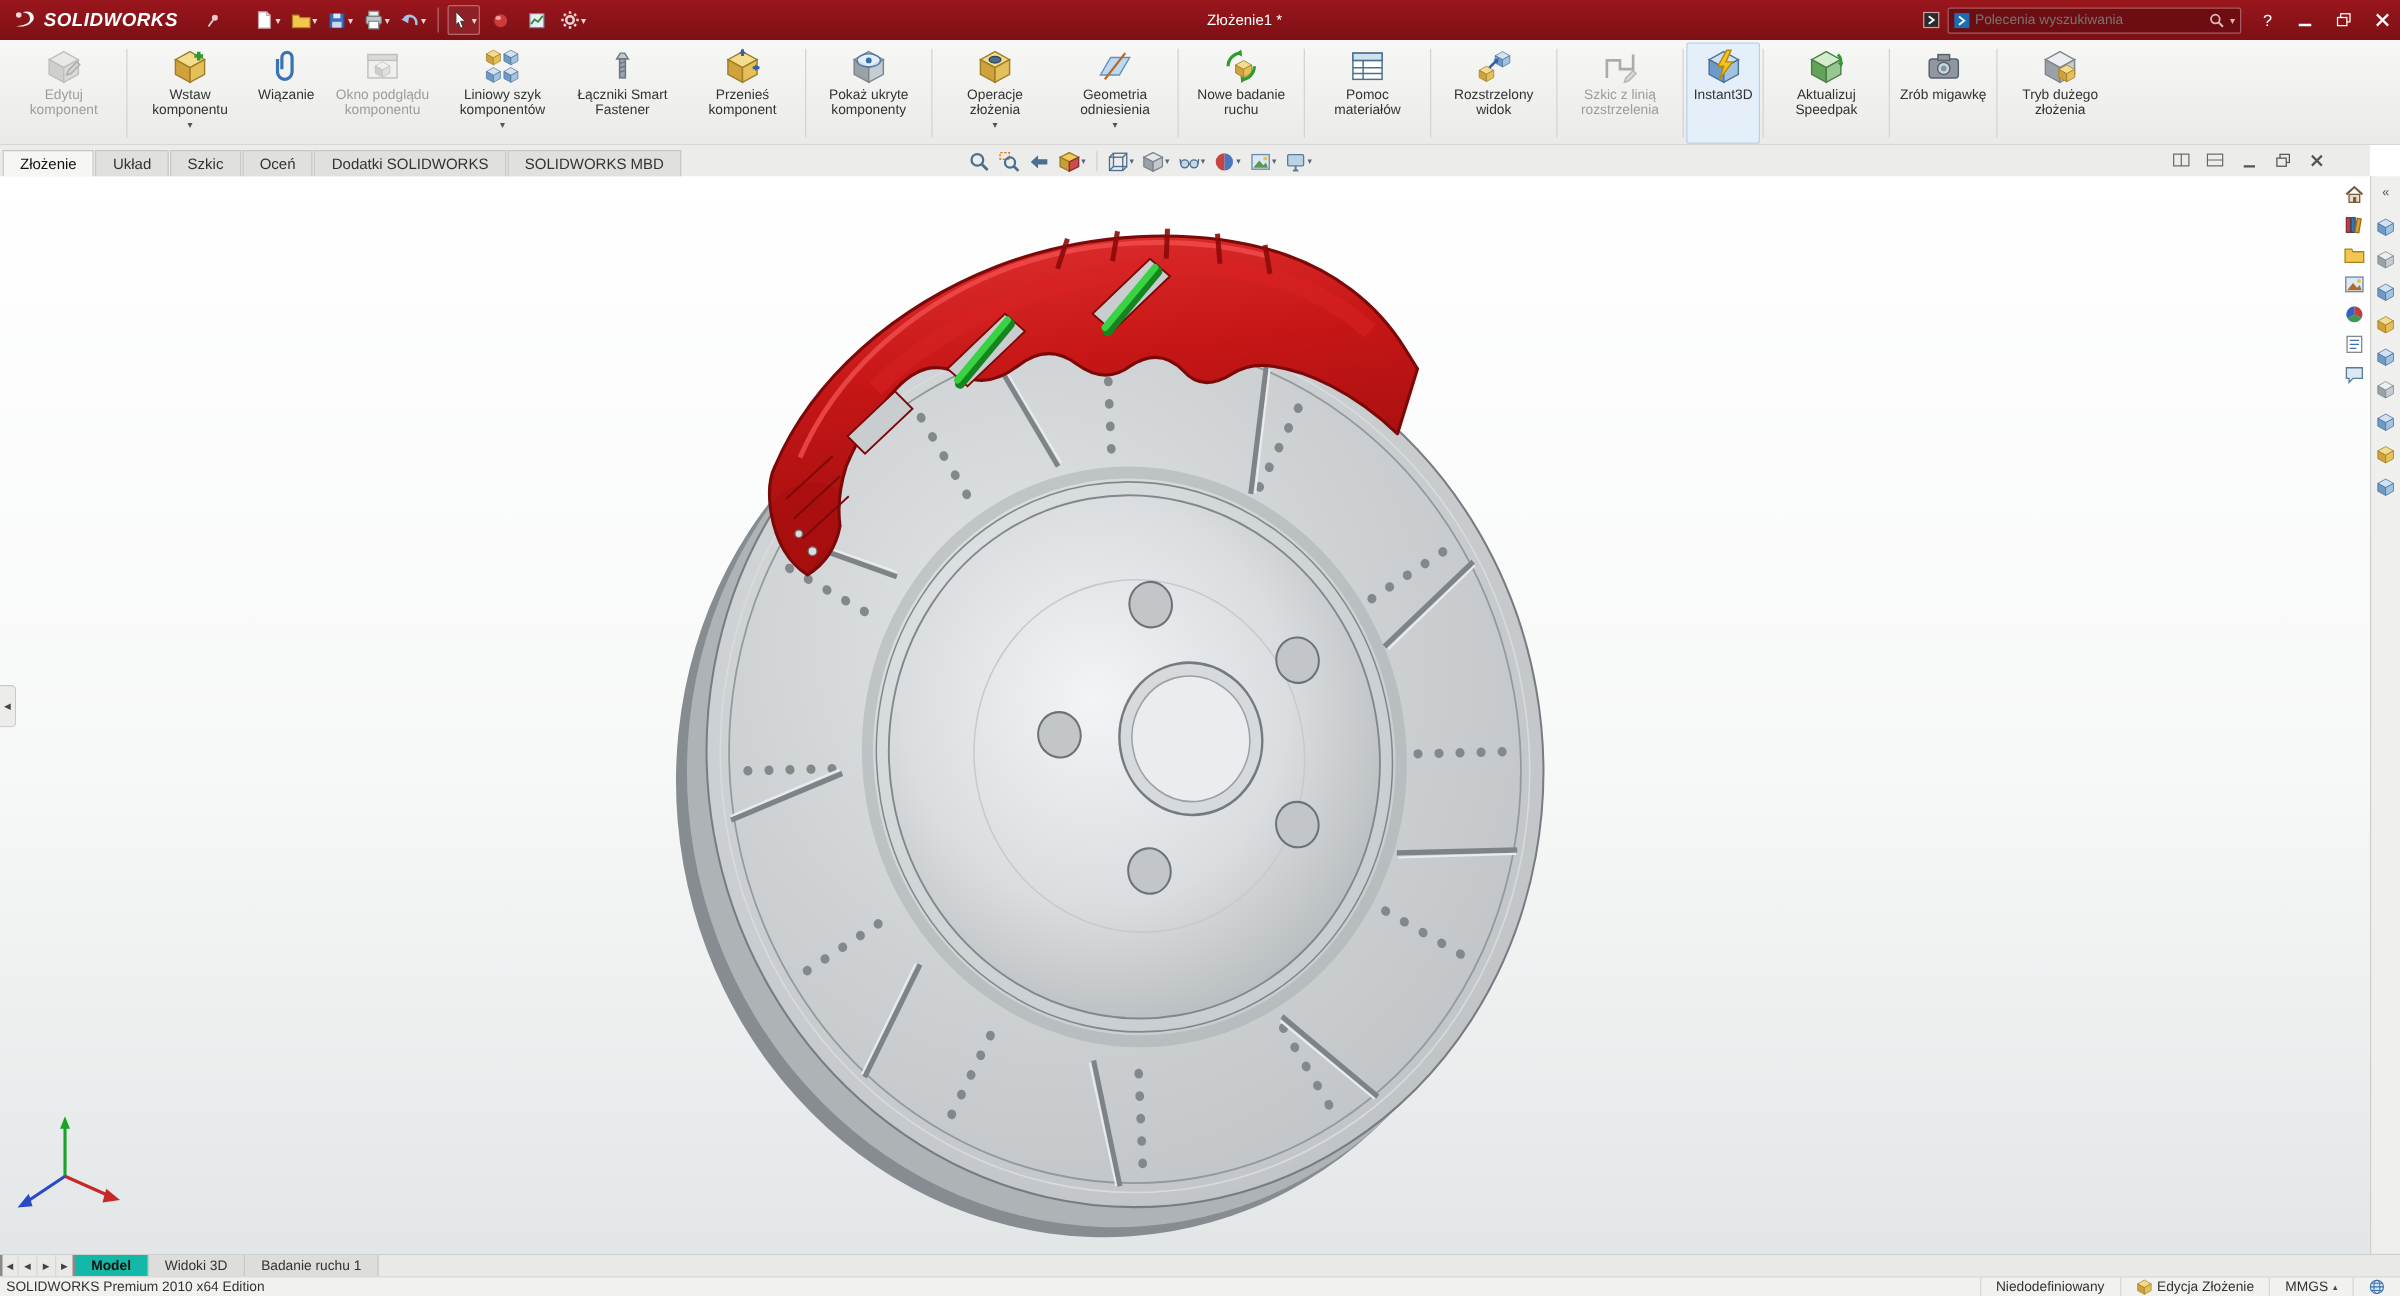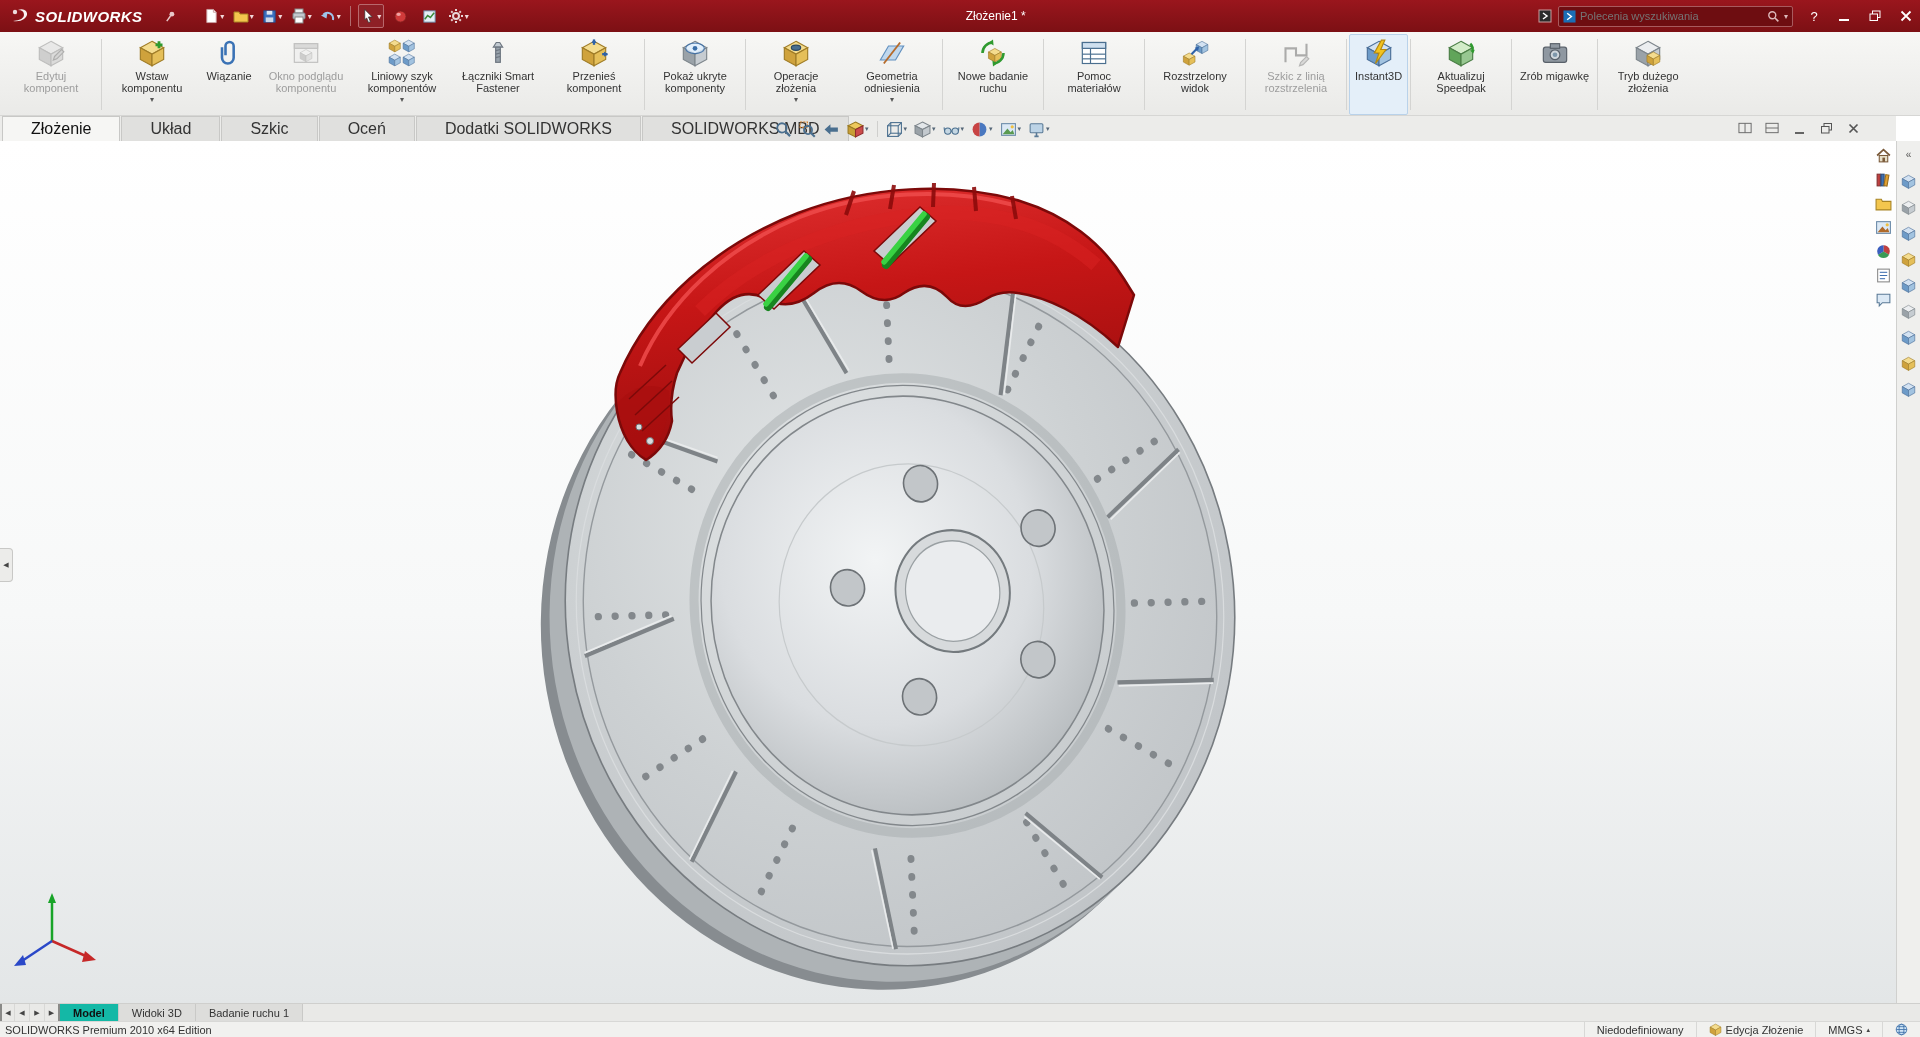--- a/index.html
+++ b/index.html
@@ -39,21 +39,21 @@
 .rsep{width:1px;background:#d4d4d2;margin:5px 2px}
 
 
 .cub-gold{--t:#f4dc8e;--l:#cfa23c;--r:#e5bf59;--s:#a07d28}
 .cub-blue{--t:#d3e2f2;--l:#6d9bc8;--r:#a2c3e0;--s:#4d719a}
 .cub-gray{--t:#eceef0;--l:#9aa2a8;--r:#c6ccd1;--s:#7e868c}
 .cub-green{--t:#d3ecc9;--l:#61a55a;--r:#97c791;--s:#4c7f47}
 
 
 .tabrow{position:absolute;top:116px;left:0;right:24px;height:25px;background:#ececea;display:flex;align-items:flex-end;z-index:30}
-.cmtab{padding:4px 28px 4px;border:1px solid #c8c8c6;border-bottom:none;background:#e0e0de;margin-right:1px;font-size:16px;color:#333;line-height:1}
+.cmtab{padding:4px 13px 4px;border:1px solid #c8c8c6;border-bottom:none;background:#e0e0de;margin-right:1px;font-size:12px;color:#333;line-height:1}
 .cmtab:first-child{margin-left:2px}
 .cmtab.active{background:#f6f6f4;color:#111}
 .hud{position:absolute;left:772px;top:2px;display:flex;align-items:center;gap:1px}
 .hicon{height:22px;display:flex;align-items:center;justify-content:center;padding:0 3px;border-radius:2px}
 .hdd{font-size:7px;color:#567;margin-left:1px}
 .hsep{width:1px;height:16px;background:#cfcfcd;margin:0 4px}
 .docwin{position:absolute;right:34px;top:4px;display:flex;align-items:center;gap:9px}
 .dwbtn{width:18px;height:16px;display:flex;align-items:center;justify-content:center}
 
 

